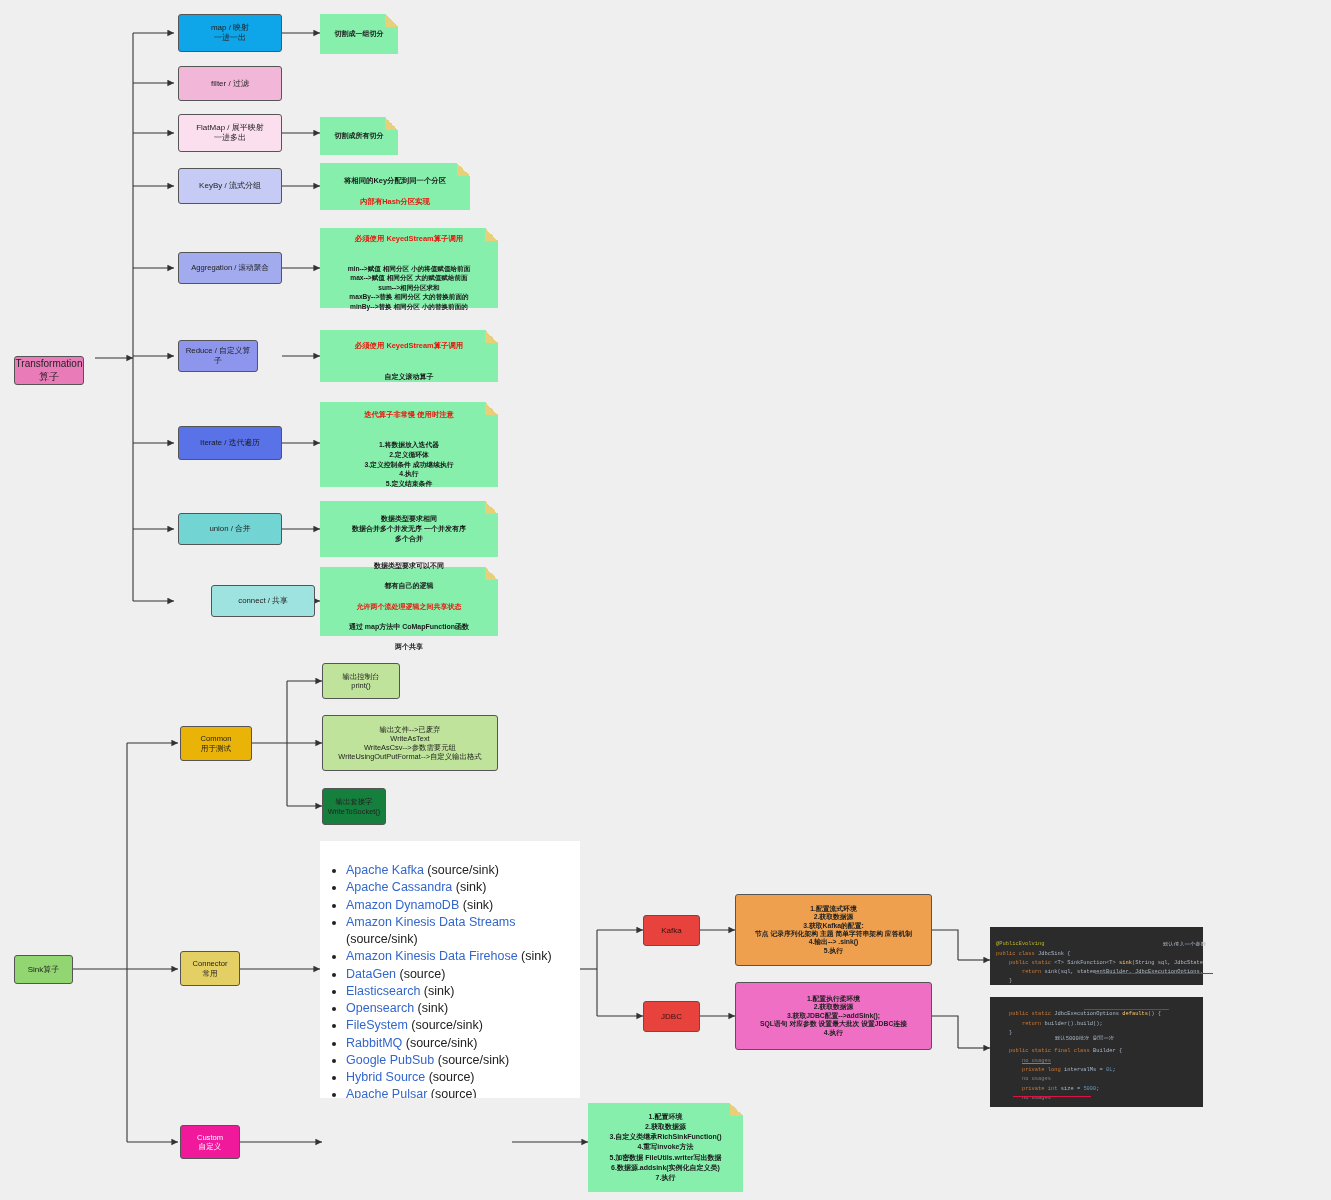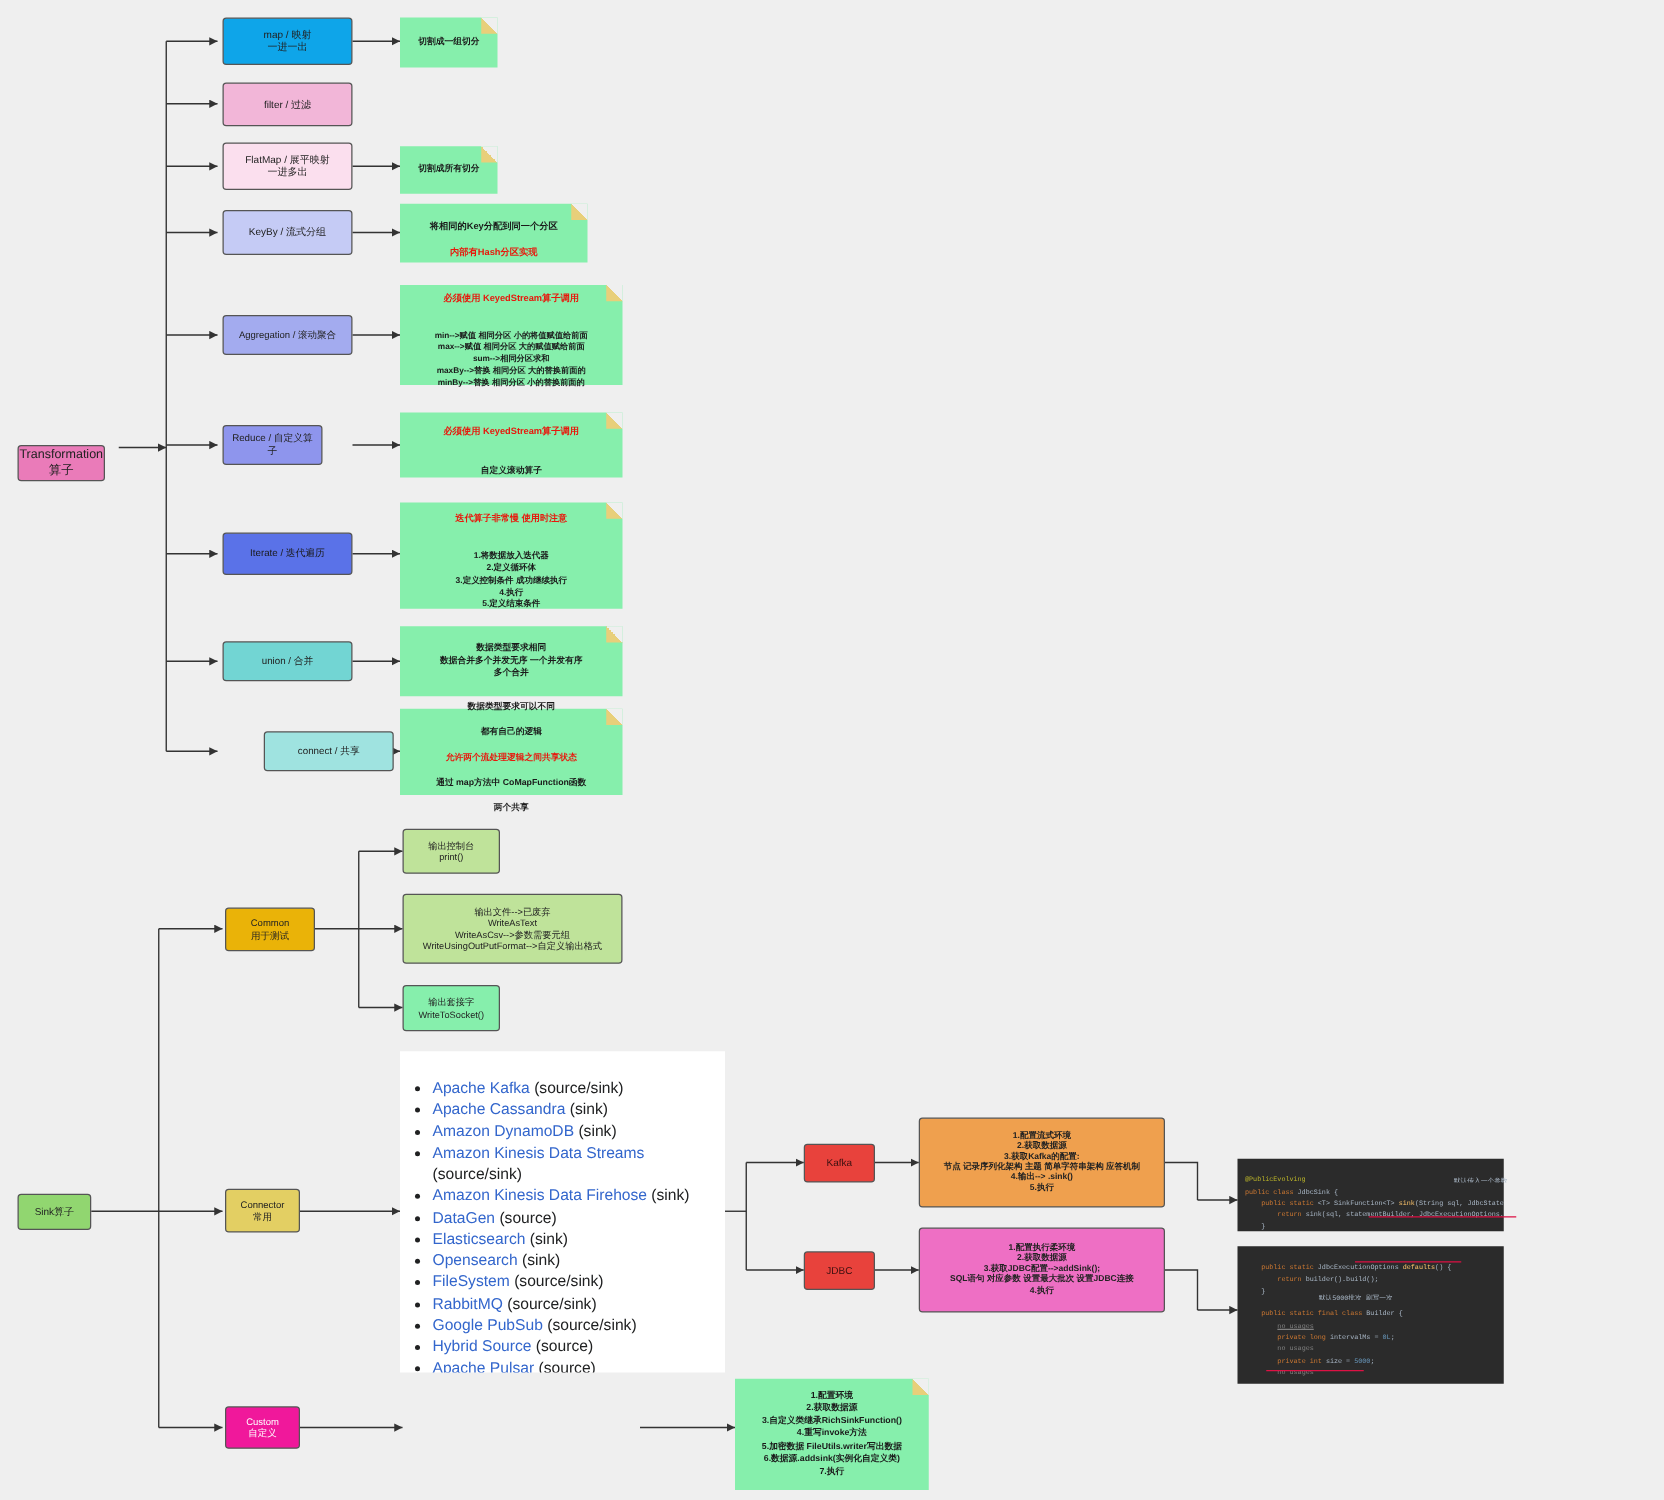--- a/index.html
+++ b/index.html
@@ -223,21 +223,21 @@
   <div class="node" style="left:322px;top:663px;width:78px;height:36px;background:#bfe39a;font-size:7.4px;color:#222;">
     <span class="inner">输出控制台
 print()</span>
   </div>
   <div class="node" style="left:322px;top:715px;width:176px;height:56px;background:#bfe39a;font-size:7.4px;color:#222;">
     <span class="inner">输出文件--&gt;已废弃
 WriteAsText
 WriteAsCsv--&gt;参数需要元组
 WriteUsingOutPutFormat--&gt;自定义输出格式</span>
   </div>
-  <div class="node" style="left:322px;top:788px;width:78px;height:37px;background:#86efac;font-size:7.4px;color:#222;">
+  <div class="node" style="left:322px;top:788px;width:64px;height:37px;background:#15803d;font-size:7.4px;color:#222;">
     <span class="inner">输出套接字
 WriteToSocket()</span>
   </div>
 
   <div class="conn-list" style="left:320px;top:841px;width:260px;height:257px;">
     <ul>
         <li><span class="lk">Apache Kafka</span><span> (source/sink)</span></li>
         <li><span class="lk">Apache Cassandra</span><span> (sink)</span></li>
         <li><span class="lk">Amazon DynamoDB</span><span> (sink)</span></li>
         <li><span class="lk">Amazon Kinesis Data Streams</span><span> (source/sink)</span></li>

